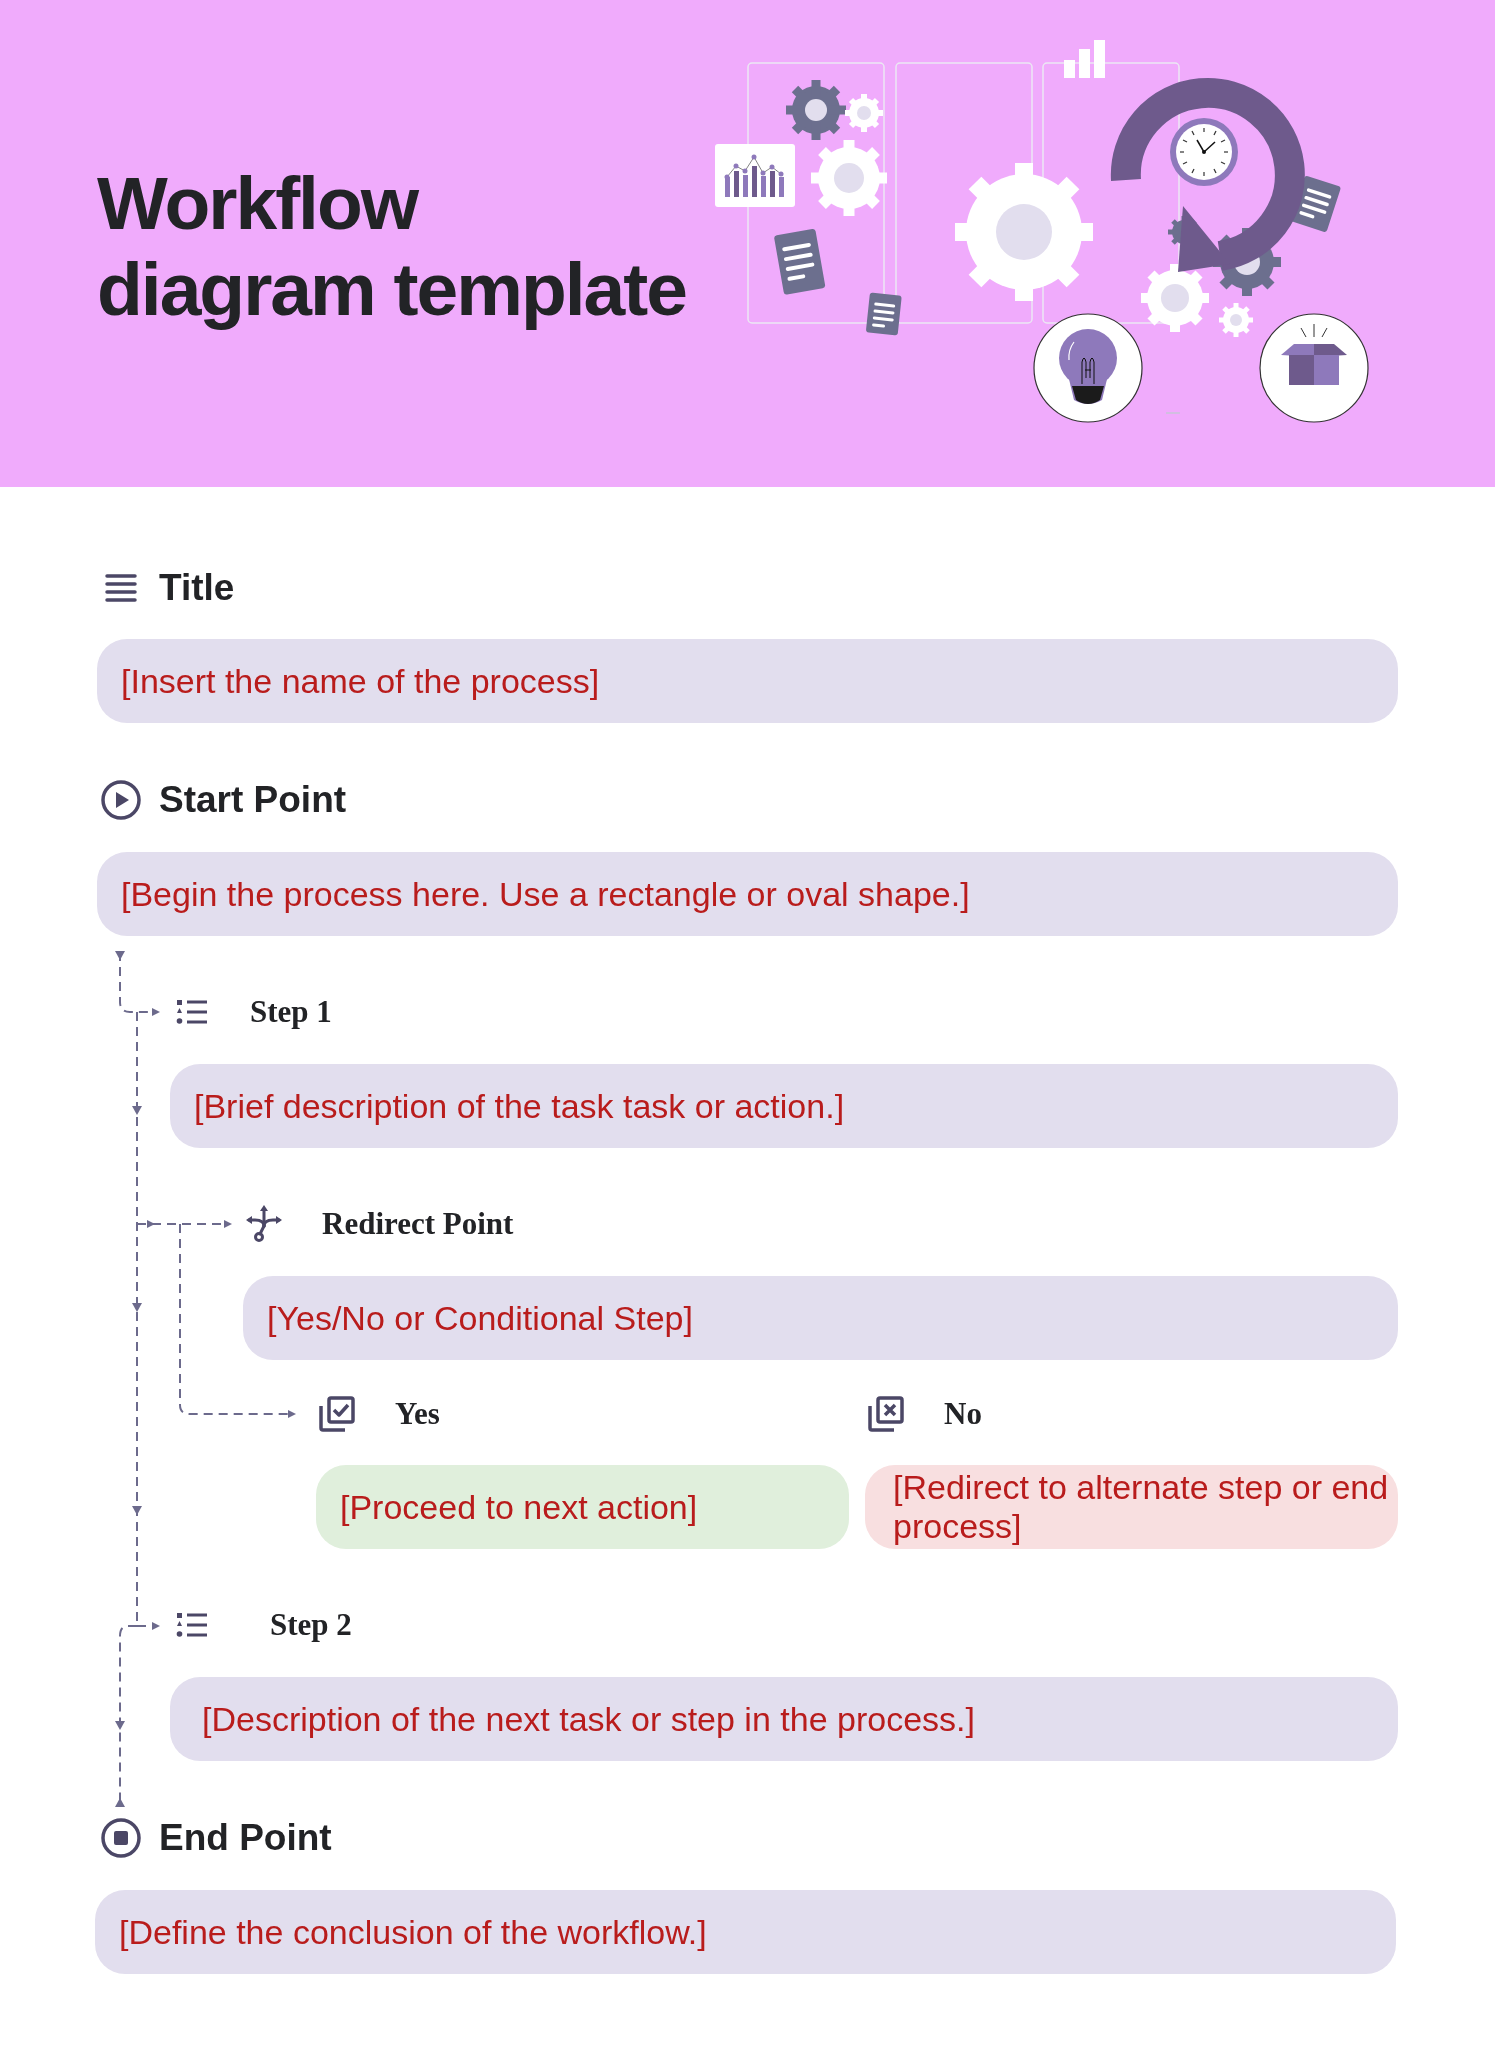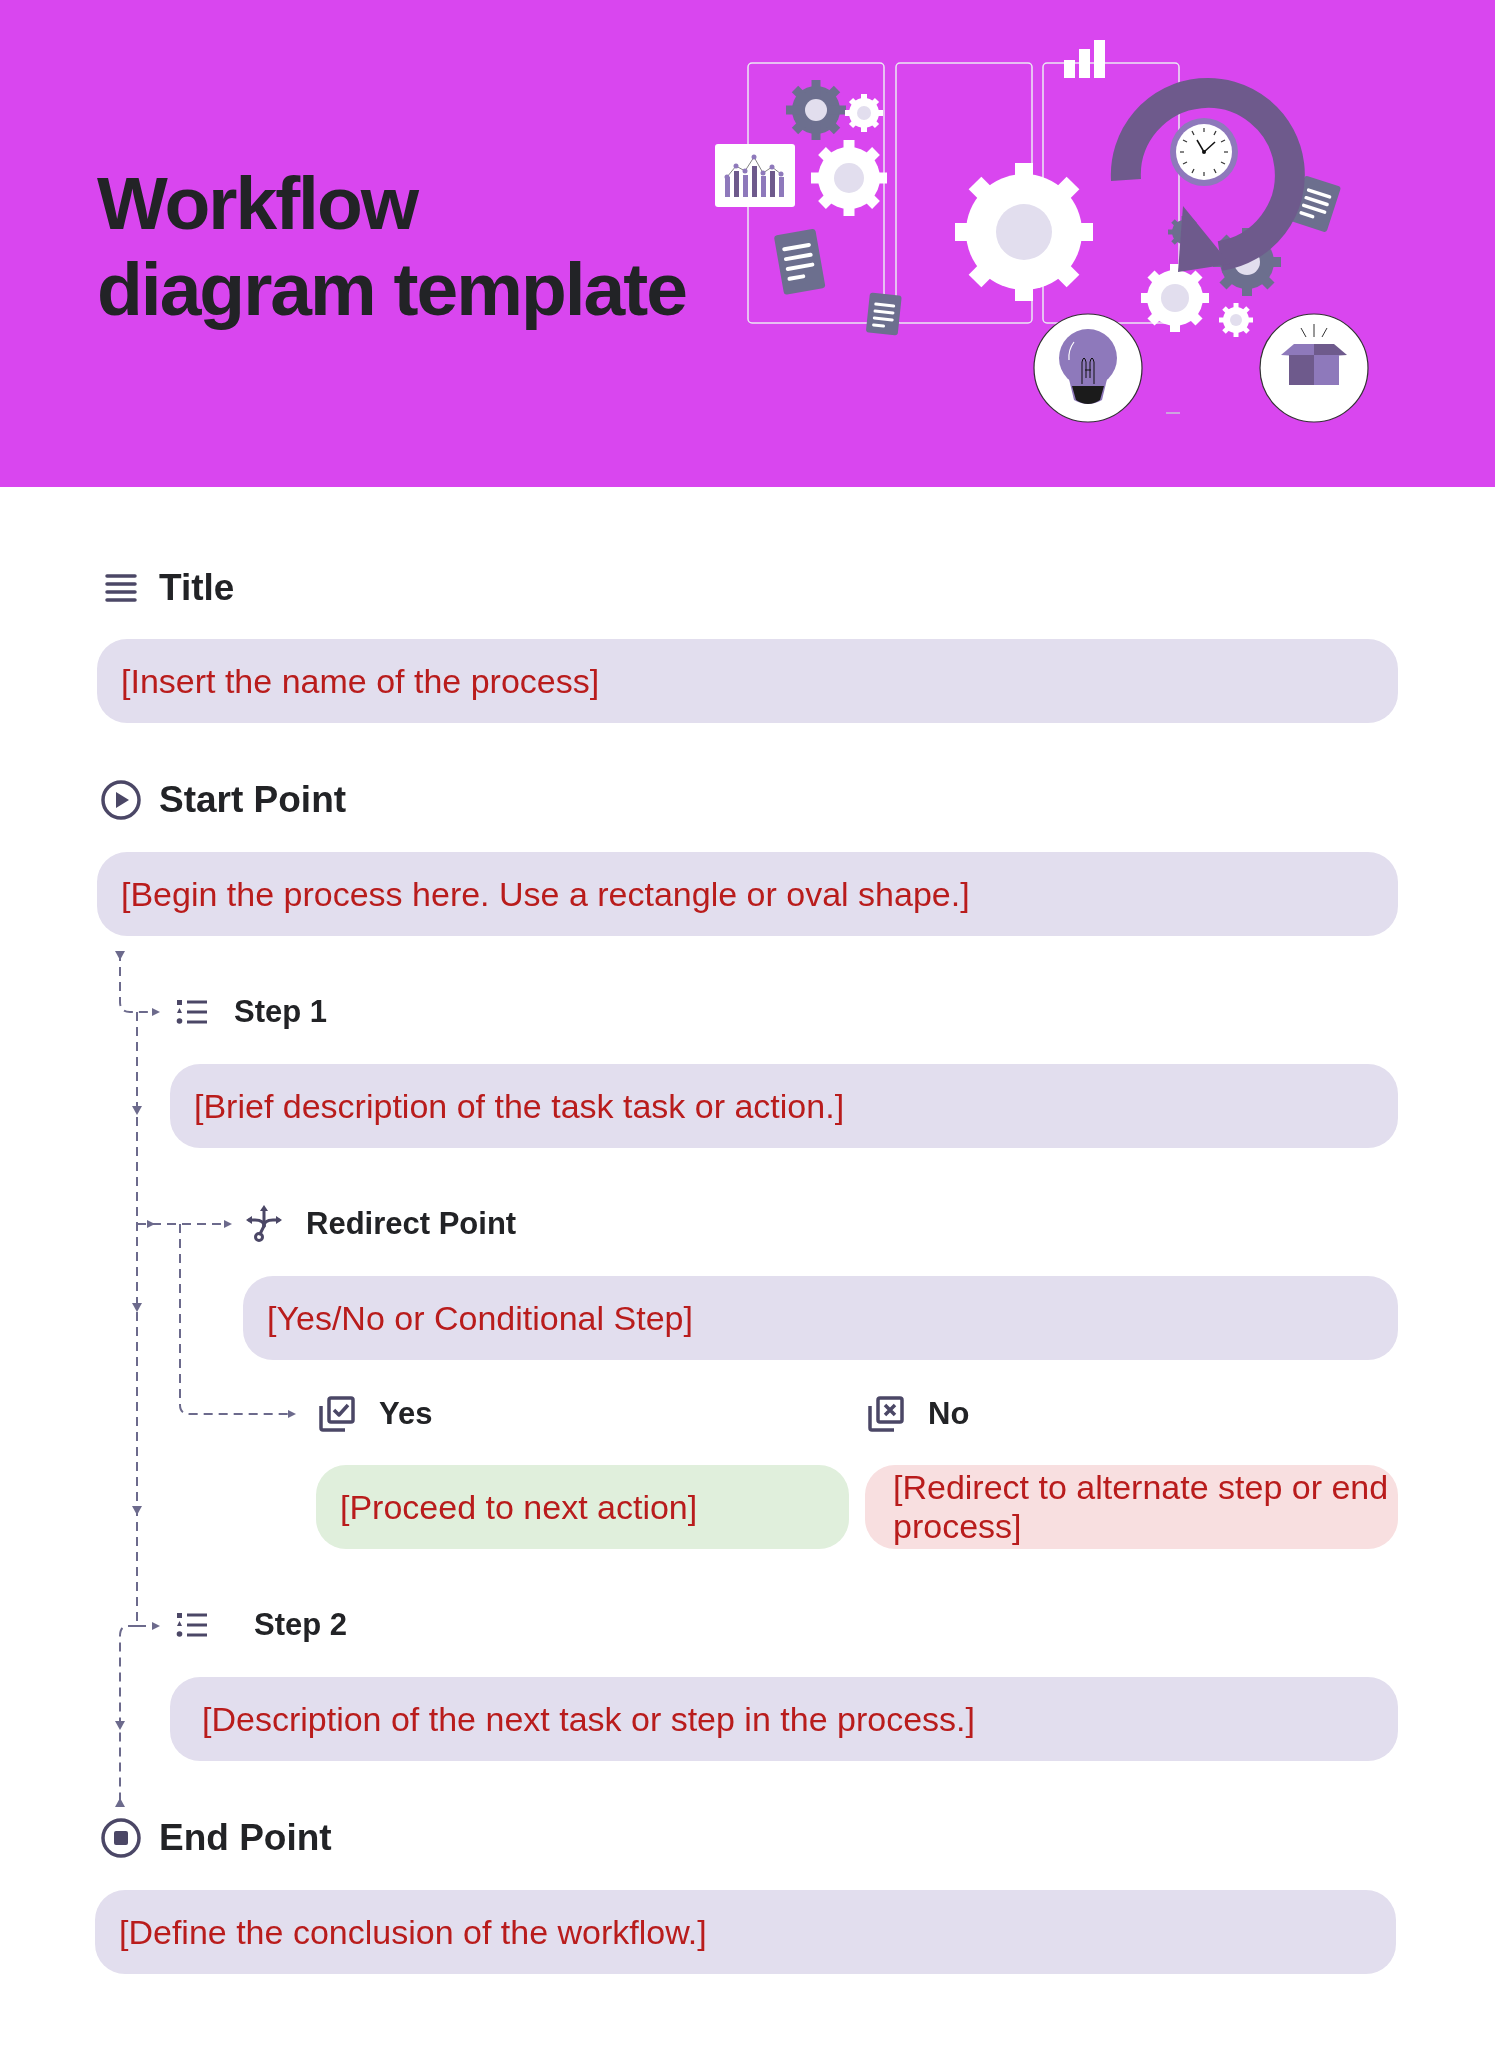--- a/index.html
+++ b/index.html
@@ -1,27 +1,27 @@
 <!DOCTYPE html>
 <html><head>
 <meta charset="utf-8">
 <style>
   * { box-sizing: border-box; margin: 0; padding: 0; }
   html, body { width: 1495px; height: 2048px; background: #ffffff; overflow: hidden; }
   body { font-family: "Liberation Sans", "DejaVu Sans", sans-serif; color: #222326; position: relative; }
 
-  .hero { position: absolute; left: 0; top: 0; width: 1495px; height: 487px; background: #d946ef; }
+  .hero { position: absolute; left: 0; top: 0; width: 1495px; height: 487px; background: #f0abfc; }
   .hero-title { position: absolute; left: 97px; top: 160px; font-size: 75px; font-weight: 700; line-height: 86px; letter-spacing: -2px; color: #222326; white-space: pre-line; }
   .illus { position: absolute; left: 700px; top: 40px; width: 700px; height: 420px; }
 
   .heading { position: absolute; display: flex; align-items: center; }
   .heading .ico { width: 44px; height: 44px; display: flex; align-items: center; justify-content: center; }
   .heading .lbl { font-weight: 700; color: #222326; }
   .h-lg .lbl { font-size: 37px; margin-left: 16px; }
-  .h-md .lbl { font-size: 31px; margin-left: 20px; }
+  .h-md .lbl { font-size: 31px; margin-left: 36px; font-family: Liberation Serif, serif; }
 
   .box { position: absolute; height: 84px; border-radius: 30px; background: #e2deee; display: flex; align-items: center; padding-left: 24px; font-size: 34px; color: #b91c1c; }
   .box.green { background: #e0efdc; }
   .box.red { background: #f8dfe0; padding-left: 28px; }
 
   .flow { position: absolute; left: 0; top: 0; width: 1495px; height: 2048px; pointer-events: none; }
 </style>
 </head>
 <body>
 

